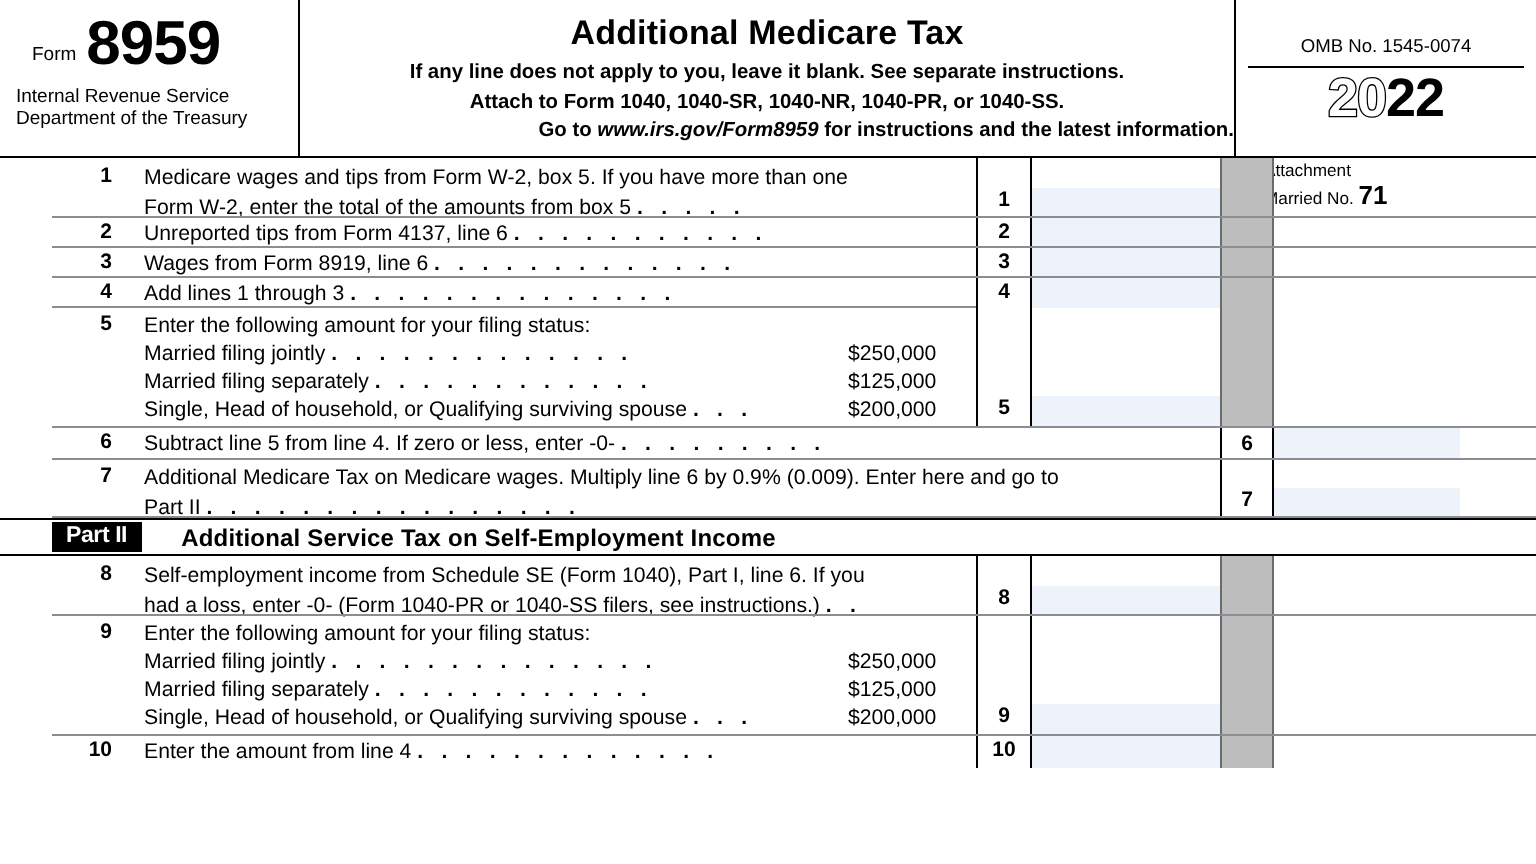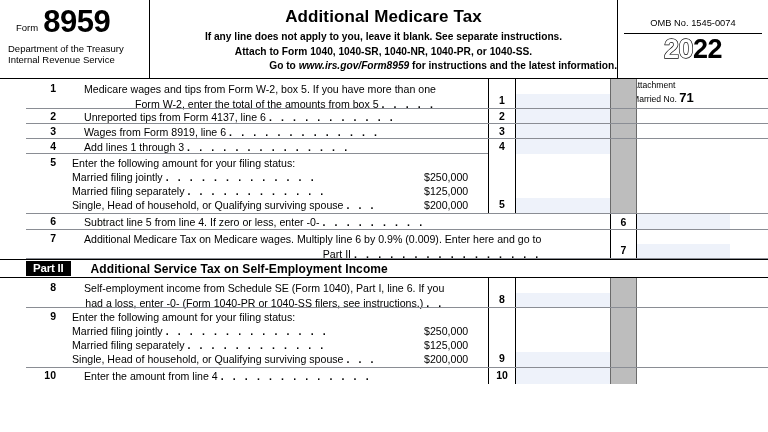--- a/index.html
+++ b/index.html
@@ -91,22 +91,22 @@
   .rows{position:relative;}
   .row{
     position:relative;
     box-sizing:border-box;
   }
   .num{
     position:absolute;left:38px;top:3px;width:18px;
     font-size:10.5px;font-weight:bold;text-align:right;
   }
   .txt{
-    position:absolute;left:84px;top:3px;
-    font-size:10.6px;line-height:14.5px;text-align:right;
+    position:absolute;left:72px;top:3px;
+    font-size:10.6px;line-height:14.5px;
   }
   .txt .l2{display:block;}
   .dots{letter-spacing:3.1px;font-weight:bold;}
 
   
   .subline{
     position:absolute;left:72px;font-size:10.6px;line-height:14.5px;
     width:420px;
   }
   .sub-amt{position:absolute;left:352px;}
@@ -156,22 +156,22 @@
 <div class="form">
 
   <div class="header">
 
     <div class="hdr-form-block">
       <div class="form-no-row">
         <span class="form-word">Form</span>
         <span class="form-num">8959</span>
       </div>
       <div class="treasury">
+        <div>Internal Revenue Service</div>
         <div>Department of the Treasury</div>
-        <div>Internal Revenue Service</div>
       </div>
     </div>
 
     <div class="hdr-title-block">
       <div class="t-main">Additional Medicare Tax</div>
       <div class="t-sub">If any line does not apply to you, leave it blank. See separate instructions.</div>
       <div class="t-sub2">Attach to Form 1040, 1040-SR, 1040-NR, 1040-PR, or 1040-SS.</div>
       <div class="t-sub3"><span>Go to </span><i>www.irs.gov/Form8959</i><span> for instructions and the latest information.</span></div>
     </div>
 

